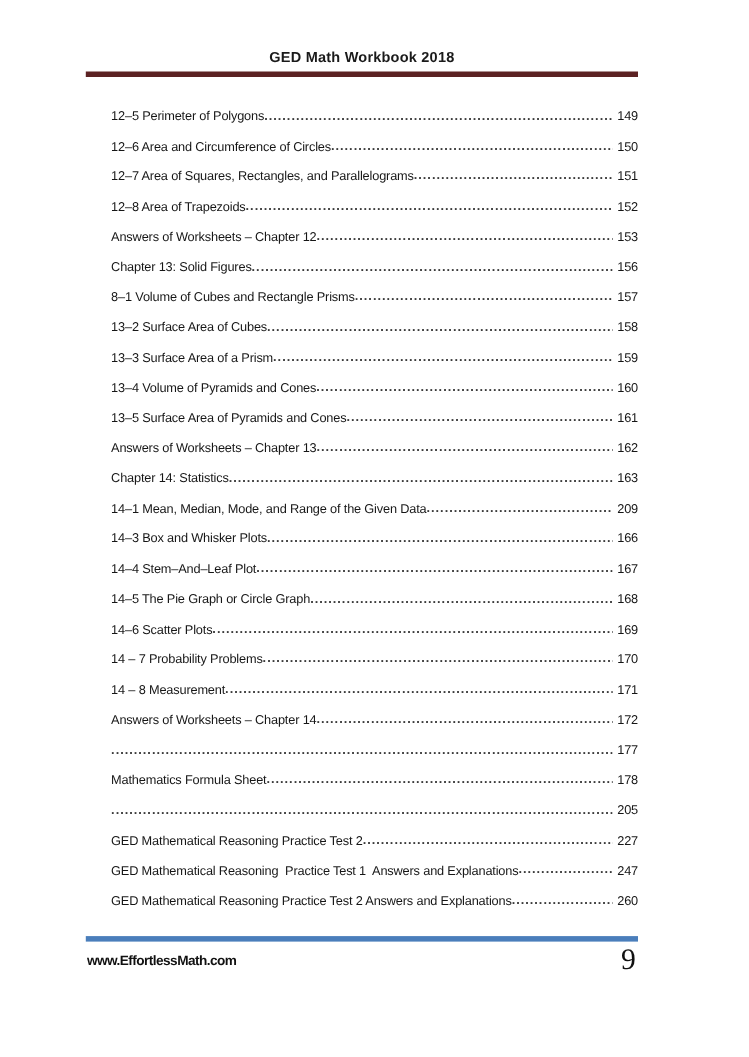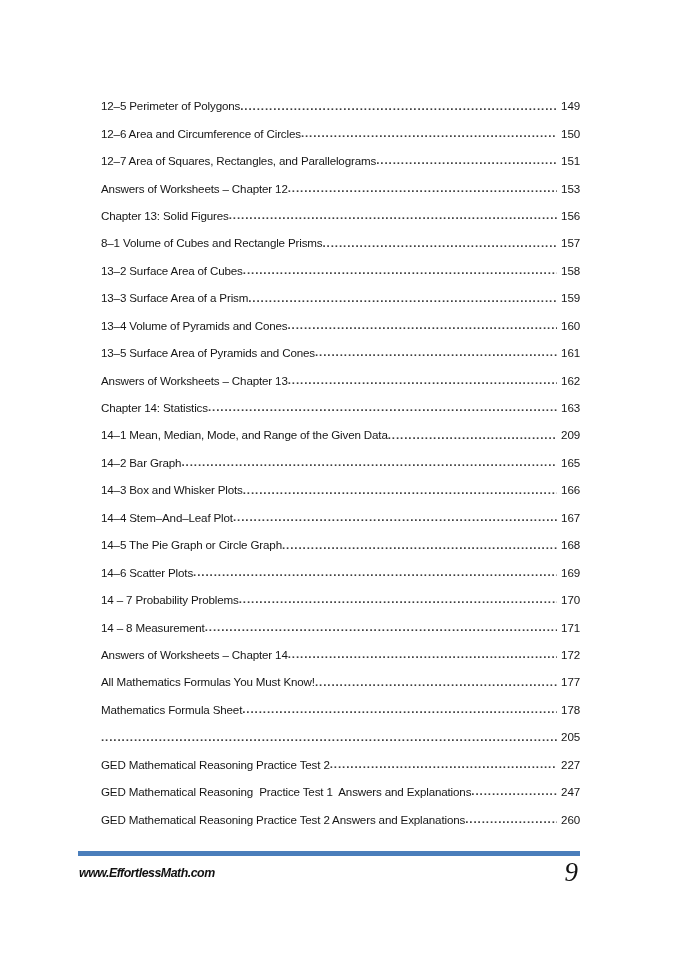--- a/index.html
+++ b/index.html
@@ -99,21 +99,20 @@
     min-width: 22px;
     padding-left: 1px;
   }
 
   
   .page-footer {
     position: absolute;
     left: 78px;
     top: 851px;
     width: 502px;
-    font-style: italic;
   }
   .footer-rule {
     height: 5px;
     width: 502px;
     background: #4A7EBB;
   }
   .footer-row {
     display: flex;
     align-items: flex-start;
     justify-content: space-between;
@@ -136,38 +135,47 @@
     line-height: 28px;
     padding-right: 2px;
     margin-top: -6px;
   }
 </style>
 </head>
 <body>
 
 <div class="page">
 
+  <div class="page-header">
+    <div class="header-title">GED Math Workbook 2018</div>
+    <div class="header-rule" style="background: rgb(92, 34, 35);"></div>
+  </div>
 
   <div class="toc">
       <div class="toc-entry">
         <span class="toc-title">12–5 Perimeter of Polygons</span>
         <span class="toc-leader"></span>
         <span class="toc-page">149</span>
       </div>
       <div class="toc-entry">
         <span class="toc-title">12–6 Area and Circumference of Circles</span>
         <span class="toc-leader"></span>
         <span class="toc-page">150</span>
       </div>
       <div class="toc-entry">
         <span class="toc-title">12–7 Area of Squares, Rectangles, and Parallelograms</span>
         <span class="toc-leader"></span>
         <span class="toc-page">151</span>
       </div>
       <div class="toc-entry">
+        <span class="toc-title">12–8 Area of Trapezoids</span>
+        <span class="toc-leader"></span>
+        <span class="toc-page">152</span>
+      </div>
+      <div class="toc-entry">
         <span class="toc-title">Answers of Worksheets – Chapter 12</span>
         <span class="toc-leader"></span>
         <span class="toc-page">153</span>
       </div>
       <div class="toc-entry">
         <span class="toc-title">Chapter 13: Solid Figures</span>
         <span class="toc-leader"></span>
         <span class="toc-page">156</span>
       </div>
       <div class="toc-entry">
@@ -204,25 +212,20 @@
         <span class="toc-title">Chapter 14: Statistics</span>
         <span class="toc-leader"></span>
         <span class="toc-page">163</span>
       </div>
       <div class="toc-entry">
         <span class="toc-title">14–1 Mean, Median, Mode, and Range of the Given Data</span>
         <span class="toc-leader"></span>
         <span class="toc-page">209</span>
       </div>
       <div class="toc-entry">
-        <span class="toc-title">14–2 Bar Graph</span>
-        <span class="toc-leader"></span>
-        <span class="toc-page">165</span>
-      </div>
-      <div class="toc-entry">
         <span class="toc-title">14–3 Box and Whisker Plots</span>
         <span class="toc-leader"></span>
         <span class="toc-page">166</span>
       </div>
       <div class="toc-entry">
         <span class="toc-title">14–4 Stem–And–Leaf Plot</span>
         <span class="toc-leader"></span>
         <span class="toc-page">167</span>
       </div>
       <div class="toc-entry">
@@ -244,21 +247,20 @@
         <span class="toc-title">14 – 8 Measurement</span>
         <span class="toc-leader"></span>
         <span class="toc-page">171</span>
       </div>
       <div class="toc-entry">
         <span class="toc-title">Answers of Worksheets – Chapter 14</span>
         <span class="toc-leader"></span>
         <span class="toc-page">172</span>
       </div>
       <div class="toc-entry">
-        <span class="toc-title">All Mathematics Formulas You Must Know!</span>
         <span class="toc-leader"></span>
         <span class="toc-page">177</span>
       </div>
       <div class="toc-entry">
         <span class="toc-title">Mathematics Formula Sheet</span>
         <span class="toc-leader"></span>
         <span class="toc-page">178</span>
       </div>
       <div class="toc-entry">
         <span class="toc-leader"></span>

